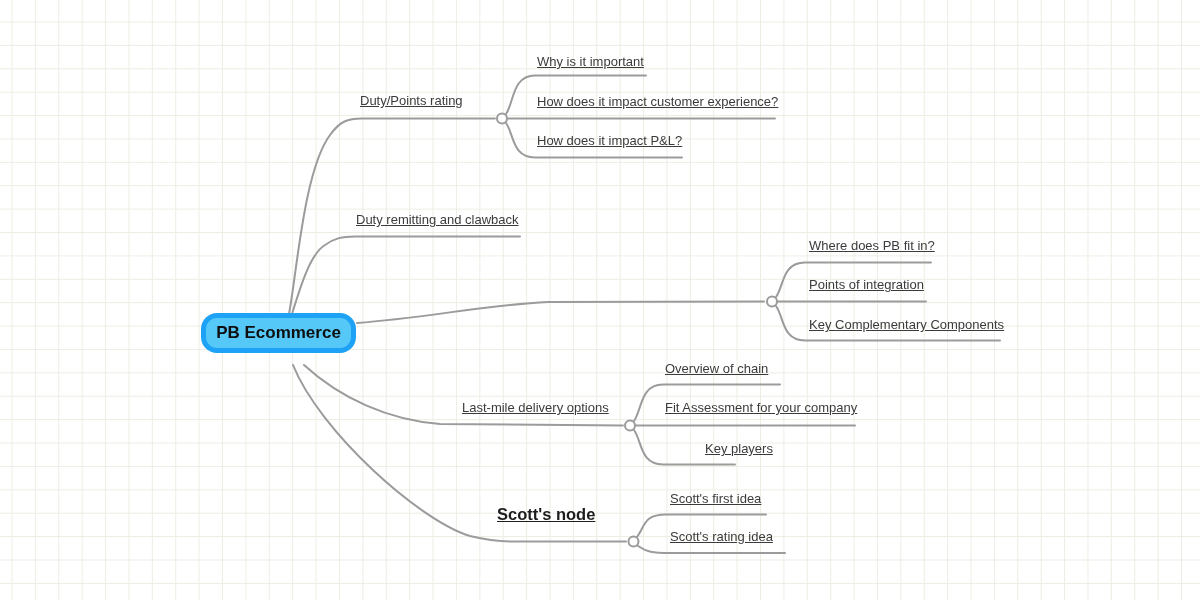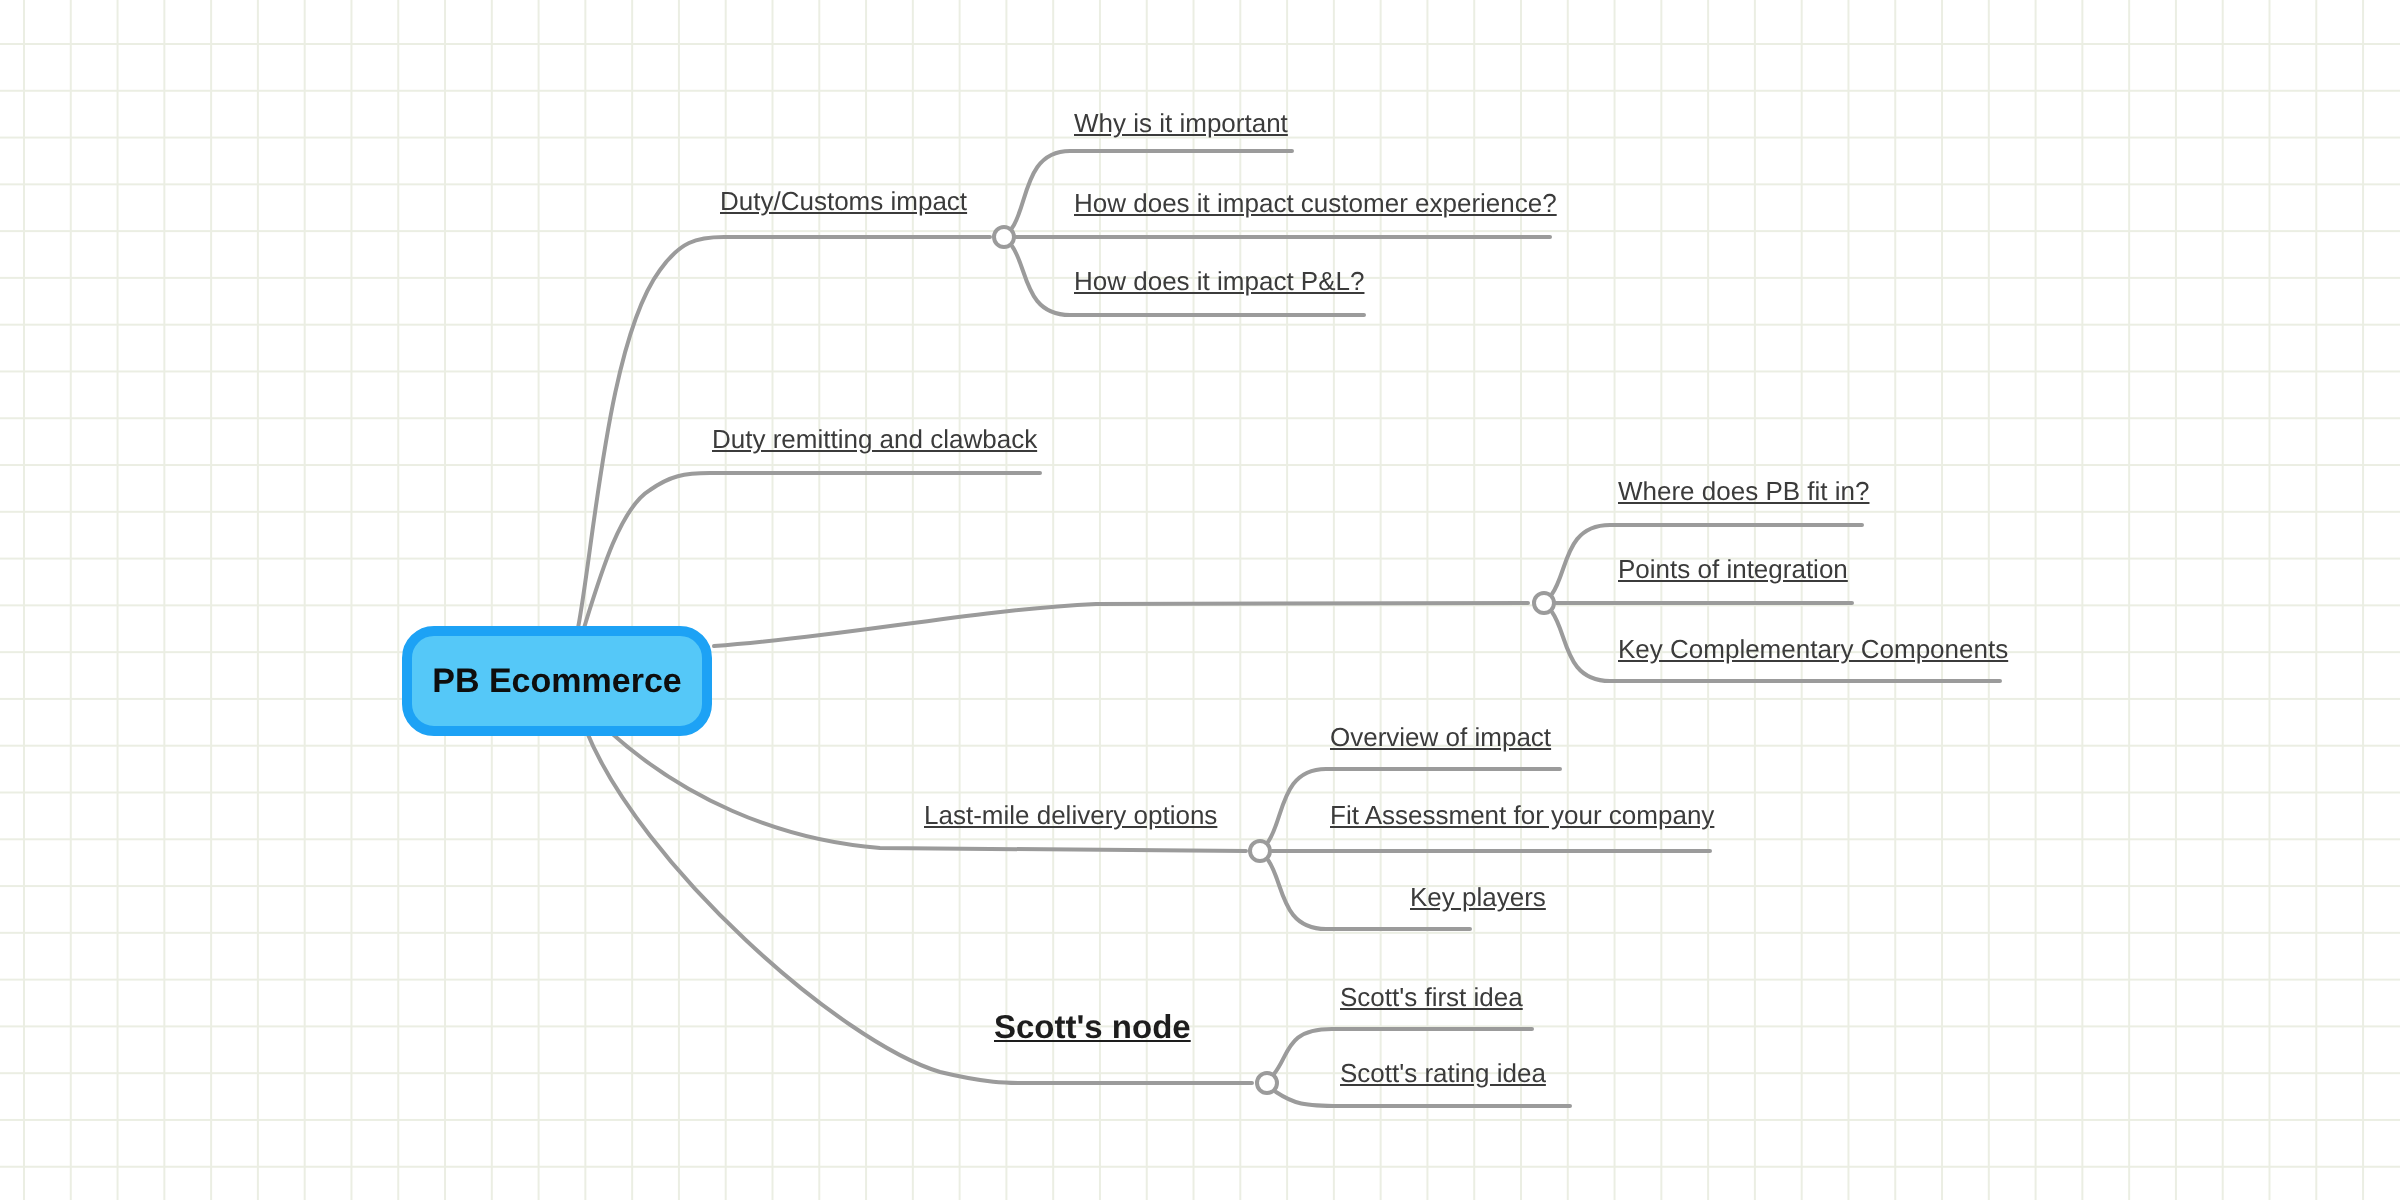--- a/index.html
+++ b/index.html
@@ -52,21 +52,21 @@
   .node-label.major {
     font-size: 16.5px;
     font-weight: bold;
     color: #1d1d1d;
   }
   .root-node {
     position: absolute;
     left: 201px;
     top: 313px;
     width: 155px;
-    height: 55px;
+    height: 40px;
     box-sizing: border-box;
     background: var(--root-fill, #55c8f8);
     border: 5px solid var(--root-border, #1da2f5);
     border-radius: 16px;
     display: flex;
     align-items: center;
     justify-content: center;
     font-size: 17px;
     font-weight: bold;
     color: #0e0e0e;
@@ -103,33 +103,33 @@
     <path class="branch" d="M638,546 C647,552 652,553 670,553 L785,553"></path>
 
     <circle class="junction" cx="502" cy="118.5" r="5"></circle>
     <circle class="junction" cx="772" cy="301.5" r="5"></circle>
     <circle class="junction" cx="630" cy="425.5" r="5"></circle>
     <circle class="junction" cx="633.5" cy="541.5" r="5"></circle>
   </svg>
 
   <div class="root-node">PB Ecommerce</div>
 
-  <div class="node-label" style="left:360px; top:93px;">Duty/Customs impact</div>
+  <div class="node-label" style="left:360px; top:93px;">Duty/Points rating</div>
   <div class="node-label" style="left:356px; top:212px;">Duty remitting and clawback</div>
   <div class="node-label" style="left:462px; top:400px;">Last-mile delivery options</div>
   <div class="node-label major" style="left:497px; top:507px;">Scott's node</div>
 
   <div class="node-label" style="left:537px; top:54px;">Why is it important</div>
   <div class="node-label" style="left:537px; top:94px;">How does it impact customer experience?</div>
   <div class="node-label" style="left:537px; top:133px;">How does it impact P&amp;L?</div>
 
   <div class="node-label" style="left:809px; top:238px;">Where does PB fit in?</div>
   <div class="node-label" style="left:809px; top:277px;">Points of integration</div>
   <div class="node-label" style="left:809px; top:317px;">Key Complementary Components</div>
 
-  <div class="node-label" style="left:665px; top:361px;">Overview of impact</div>
+  <div class="node-label" style="left:665px; top:361px;">Overview of chain</div>
   <div class="node-label" style="left:665px; top:400px;">Fit Assessment for your company</div>
   <div class="node-label" style="left:665px; top:441px;margin-left:40px;">Key players</div>
 
   <div class="node-label" style="left:670px; top:491px;">Scott's first idea</div>
   <div class="node-label" style="left:670px; top:529px;">Scott's rating idea</div>
 
 </div>
 
 </body></html>

